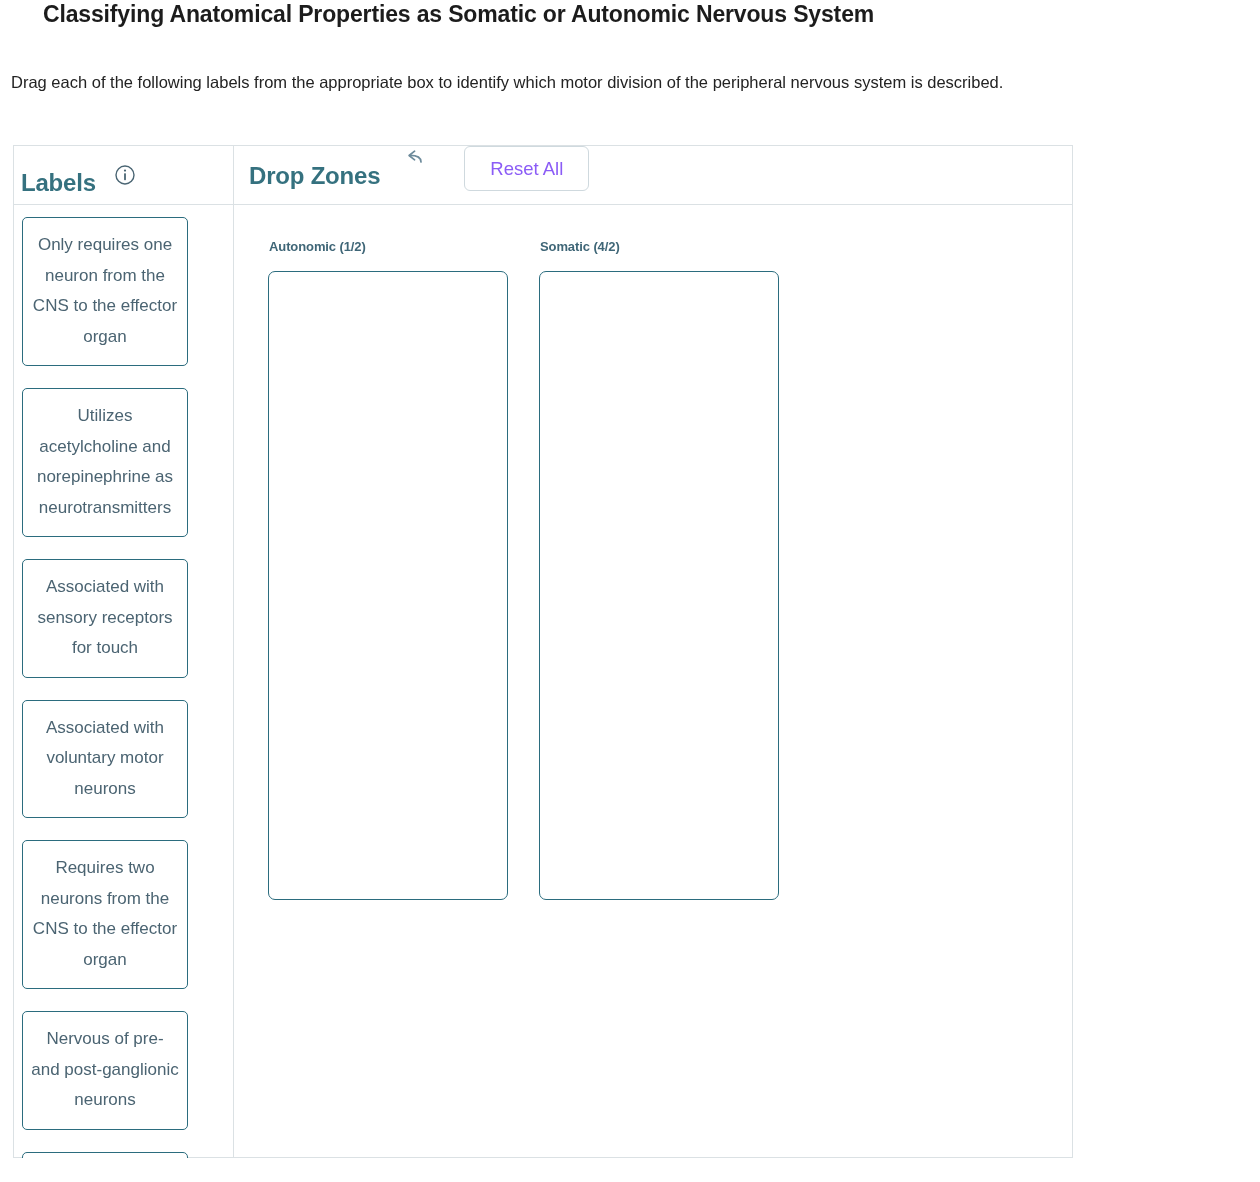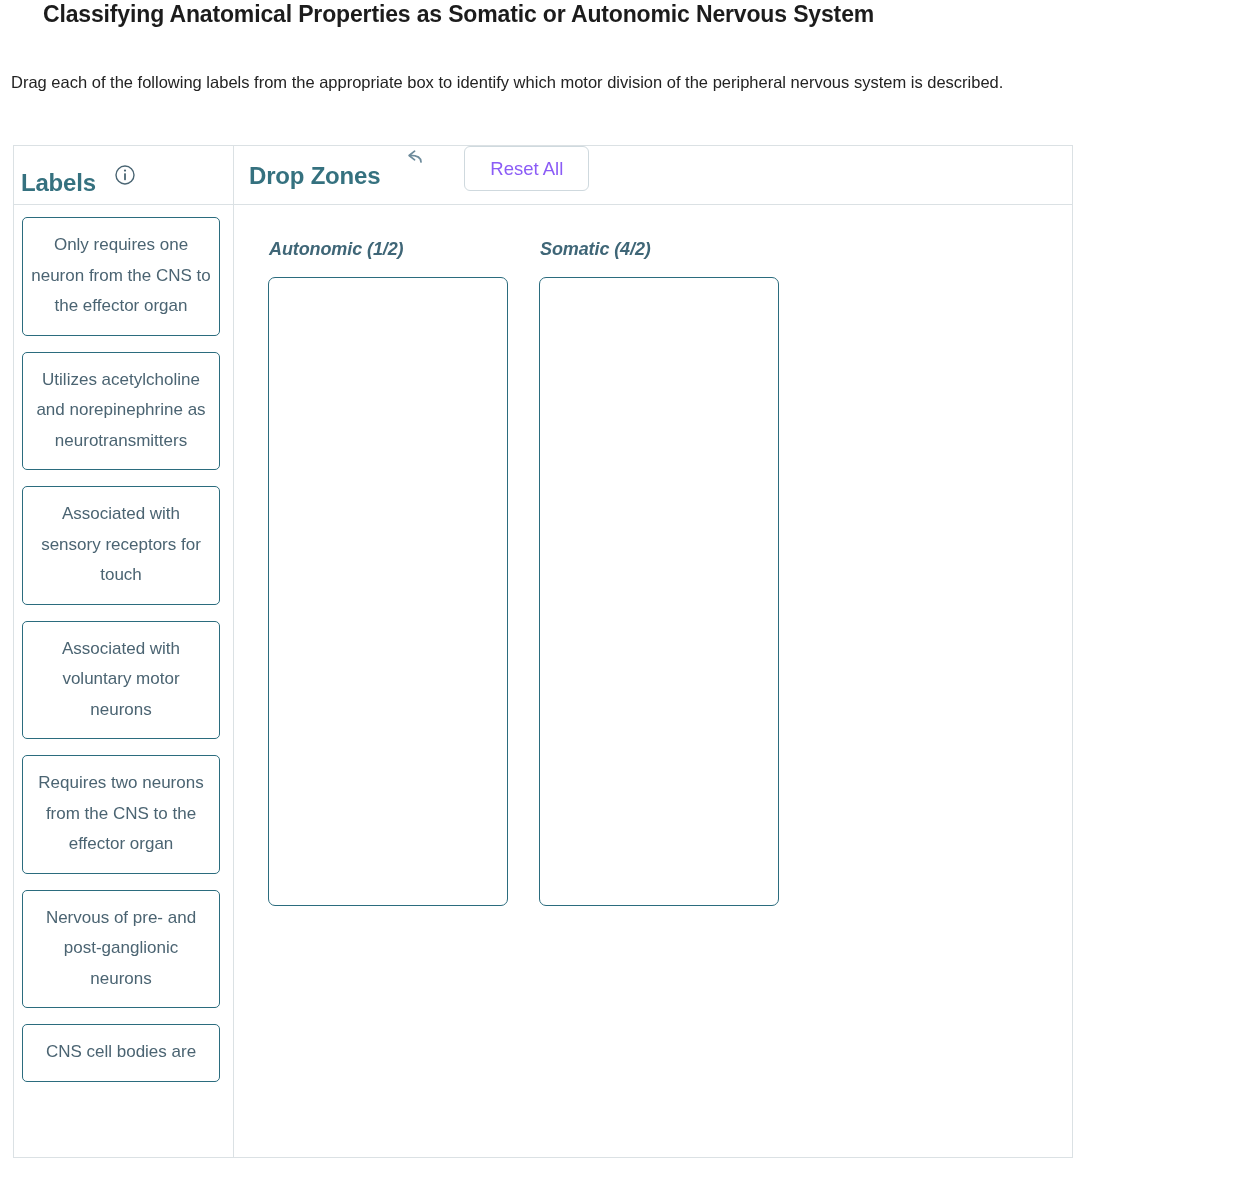--- a/index.html
+++ b/index.html
@@ -111,49 +111,48 @@
     height: 953px;
   }
   .labels-col {
     width: 220px;
     flex: 0 0 220px;
     border-right: 1px solid #dbe1e4;
     padding: 12px 8px 0 8px;
     overflow: hidden;
   }
   .label-card {
-    width: 198px;
+    width: 166px;
     border: 1px solid #2b6c7e;
     border-radius: 5px;
     background: #ffffff;
     color: #4b6472;
     font-size: 17px;
     line-height: 30.5px;
     text-align: center;
     padding: 12px 8px 13px 8px;
-    margin-bottom: 16px;
+    margin-bottom: 22px;
     cursor: grab;
   }
 
   .zones-col {
     flex: 1 1 auto;
     padding: 34px 0 0 34px;
     display: flex;
     gap: 31px;
   }
   .zone {
     width: 240px;
   }
   .zone-title {
-    font-size: 18px;
+    font-size: 13px;
     font-weight: bold;
     color: #3f6677;
     margin: 0 0 17px 1px;
     letter-spacing: -0.1px;
-    font-style: italic;
   }
   .zone-box {
     width: 240px;
     height: 629px;
     border: 1px solid #2b6c7e;
     border-radius: 7px;
     background: #ffffff;
   }
 </style>
 </head>

